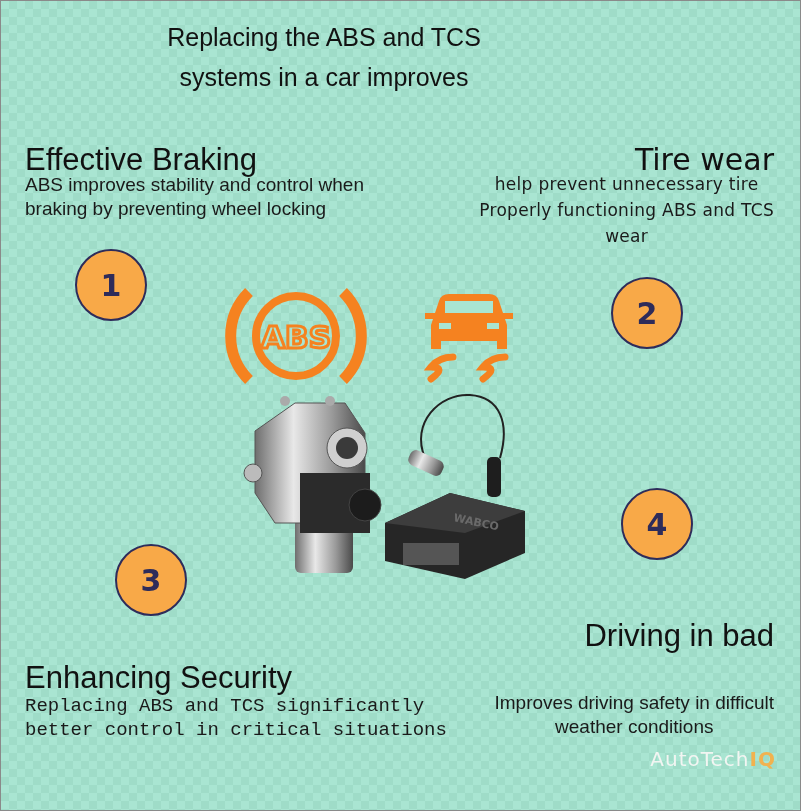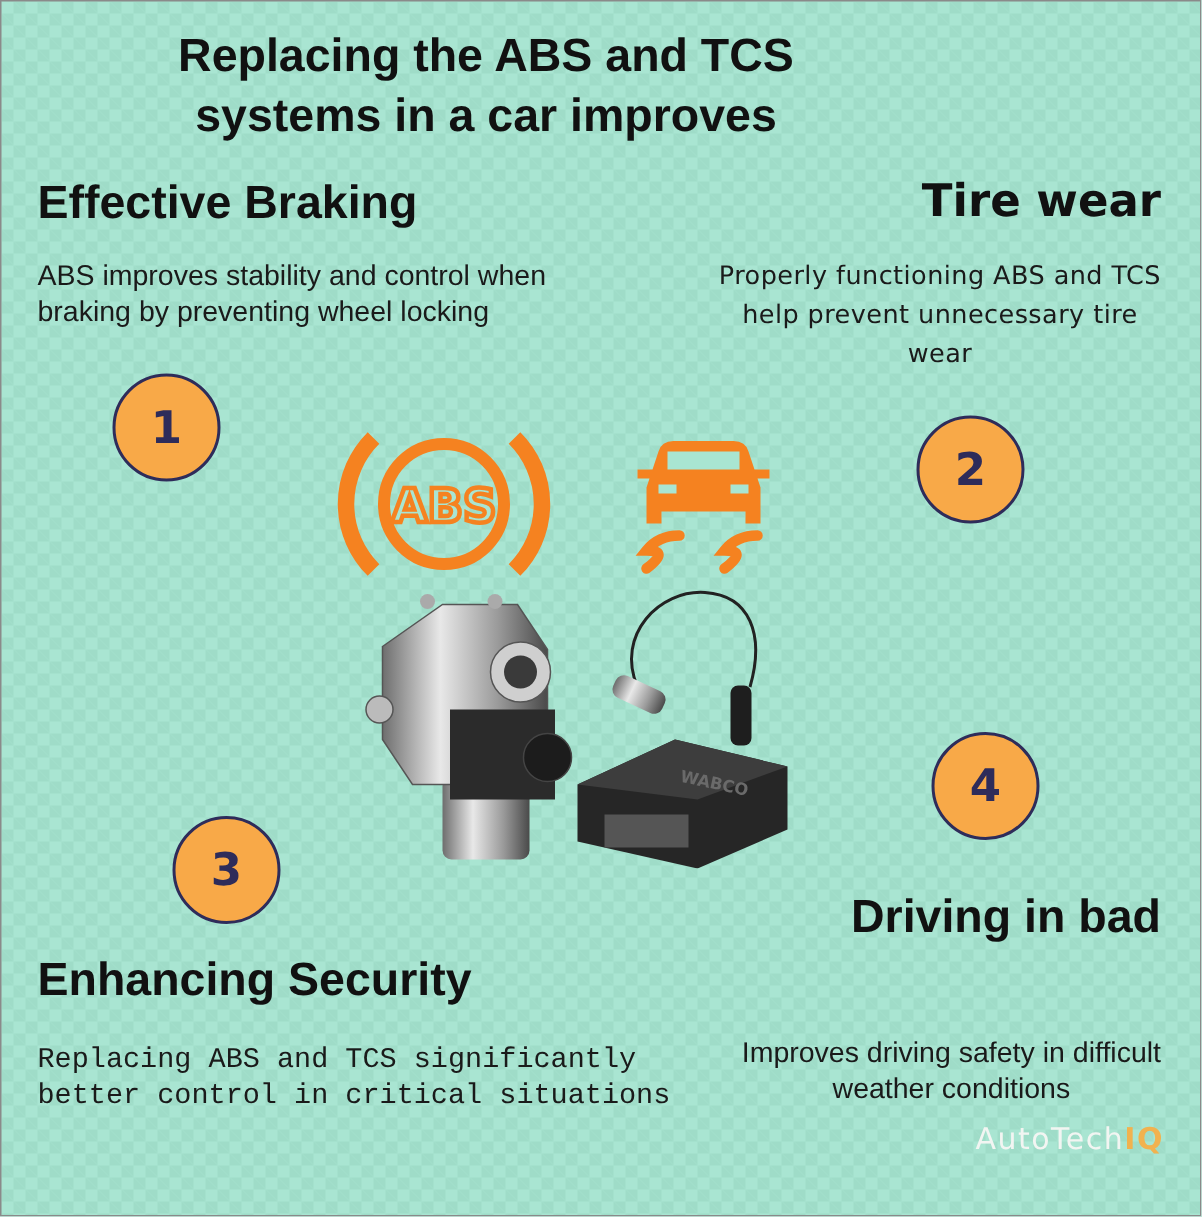--- a/index.html
+++ b/index.html
@@ -8,22 +8,22 @@
     position:relative; width:799px; height:809px;
     border:1px solid #8a8a8a;
     background-color:#a9e5d2;
     background-image:
       linear-gradient(45deg, #9fdcc8 25%, transparent 25%, transparent 75%, #9fdcc8 75%),
       linear-gradient(45deg, #9fdcc8 25%, transparent 25%, transparent 75%, #9fdcc8 75%);
     background-size:16px 16px;
     background-position:0 0, 8px 8px;
   }
   .abs { position:absolute; }
-  .title { left:0; width:646px; top:16px; text-align:center; font-weight:bold; font-size:31px; line-height:40px; color:#111; }
-  .h { font-weight:bold; font-size:31px; color:#111; line-height:40px; }
+  .title { left:0; width:646px; top:16px; text-align:center; font-weight:normal; font-size:25px; line-height:40px; color:#111; }
+  .h { font-weight:normal; font-size:31px; color:#111; line-height:40px;margin-top:25px; }
   .p { font-size:19px; line-height:24px; color:#1a1a1a; }
   .pc { font-family:"DejaVu Sans", sans-serif; font-size:17px; line-height:26px; letter-spacing:0.3px; }
   .right { text-align:center; }
   .badge {
     position:absolute; width:72px; height:72px; border-radius:50%;
     background:#f8a948; border:2px solid #2e2c5a; box-sizing:border-box;
     display:flex; align-items:center; justify-content:center;
     font-family:"DejaVu Sans", sans-serif; font-weight:bold; font-size:30px; color:#2e2c5a;
   }
   .logo { font-family:"DejaVu Sans", sans-serif; font-size:20px; letter-spacing:1px; color:#f2f5f2; font-weight:normal; }
@@ -41,22 +41,22 @@
 
   <div class="abs h" style="left:24px; top:114px;">Effective Braking</div>
   <div class="abs p" style="left:24px; top:172px;">
     <div>ABS improves stability and control when</div>
     <div>braking by preventing wheel locking</div>
   </div>
   <div class="badge" style="left:74px; top:248px;">1</div>
 
   <div class="abs h right" style="right:26px; top:114px; font-family:'DejaVu Sans', sans-serif; font-size:30px;">Tire wear</div>
   <div class="abs p pc right" style="right:26px; top:170px;">
+    <div>help prevent unnecessary tire</div>
     <div>Properly functioning ABS and TCS</div>
-    <div>help prevent unnecessary tire</div>
     <div>wear</div>
   </div>
   <div class="badge" style="left:610px; top:276px;">2</div>
 
   <svg class="abs" style="left:222px; top:283px;" width="146" height="104" viewBox="0 0 146 104">
     <path d="M26 8 A62 62 0 0 0 26 96" fill="none" stroke="#f58220" stroke-width="11"></path>
     <path d="M120 8 A62 62 0 0 1 120 96" fill="none" stroke="#f58220" stroke-width="11"></path>
     <circle cx="73" cy="52" r="40" fill="none" stroke="#f58220" stroke-width="8"></circle>
     <text x="73" y="64" text-anchor="middle" font-family="DejaVu Sans, sans-serif" font-size="31" font-weight="bold" fill="#a9e5d2" stroke="#f58220" stroke-width="3">ABS</text>
   </svg>

